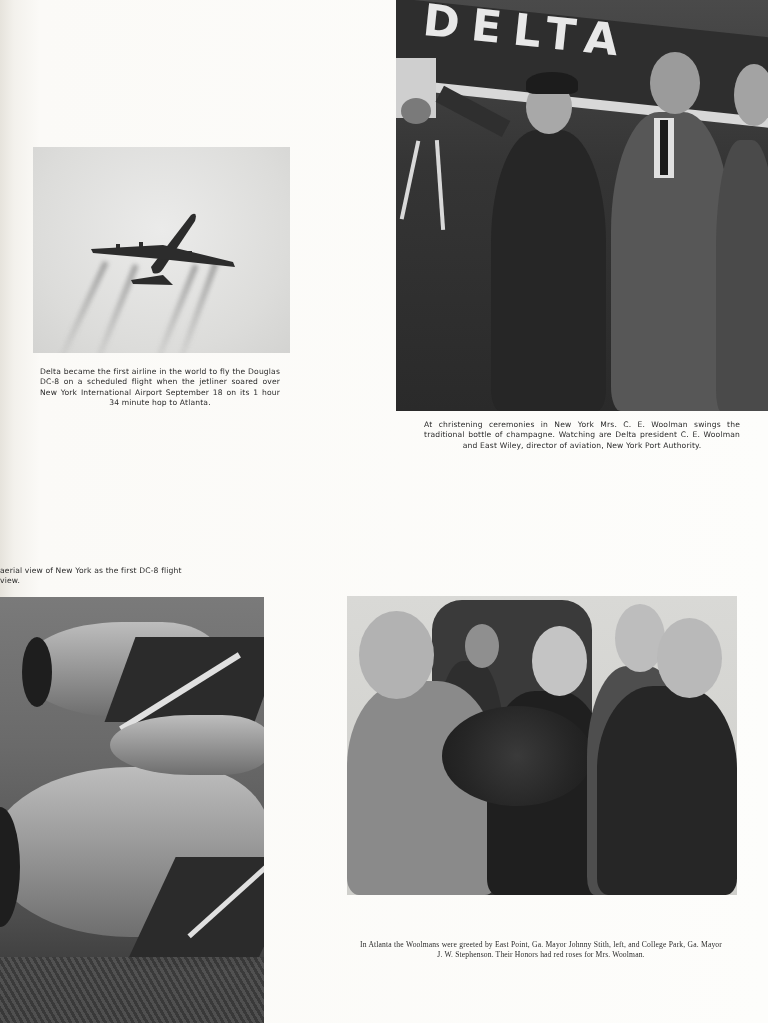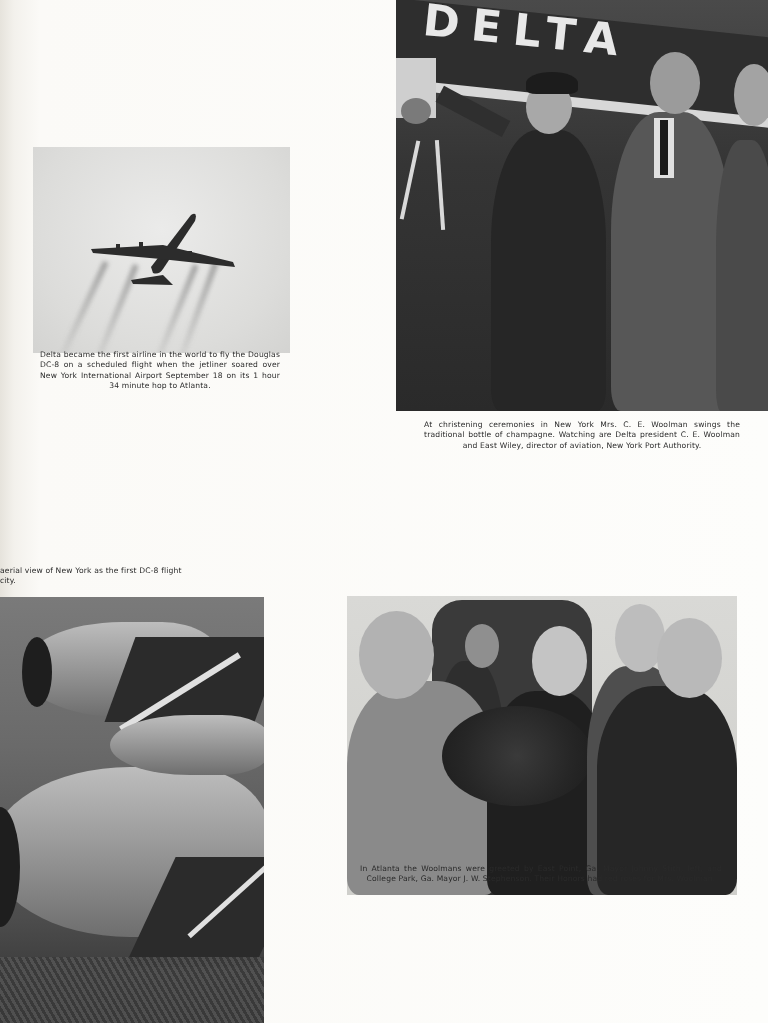--- a/index.html
+++ b/index.html
@@ -62,21 +62,21 @@
 
       <rect x="83" y="97" width="4" height="6"></rect>
       <rect x="106" y="95" width="4" height="6"></rect>
       <rect x="155" y="104" width="4" height="6"></rect>
       <rect x="175" y="110" width="4" height="6"></rect>
 
       <path d="M98 133 L130 128 L140 138 L100 137 Z"></path>
     </g>
   </svg>
 </div>
-<div class="caption" style="left:40px; top:350px; width:240px;">
+<div class="caption" style="left:40px; top:367px; width:240px;">
   <span class="cap-text">Delta became the first airline in the world to fly the Douglas DC-8 on a scheduled flight when the jetliner soared over New York International Airport September 18 on its 1 hour 34 minute hop to Atlanta.</span>
 </div>
 
 <div id="p2" class="photo">
   <div class="delta-band"></div>
   <div class="delta-word">DELTA</div>
 
   <div style="position:absolute;left:0;top:58px;width:40px;height:60px;background:#cfcfcf;"></div>
 
   <div class="fig" style="left:95px;top:130px;width:115px;height:281px;background:#262626;"></div>
@@ -95,21 +95,21 @@
 
   <div class="fig" style="left:320px;top:140px;width:60px;height:271px;background:#4a4a4a;"></div>
   <div class="head" style="left:338px;top:64px;width:40px;height:62px;background:#a3a3a3;"></div>
 </div>
 <div class="caption" style="left:424px; top:420px; width:316px;">
   <span class="cap-text">At christening ceremonies in New York Mrs. C. E. Woolman swings the traditional bottle of champagne. Watching are Delta president C. E. Woolman and East Wiley, director of aviation, New York Port Authority.</span>
 </div>
 
 <div class="caption" style="left:0; top:566px; width:240px; text-align:right; text-align-last:left;">
   <span class="cap-text">aerial view of New York as the first DC-8 flight</span>
-  <span class="cap-text">city.</span>
+  <span class="cap-text">view.</span>
 </div>
 
 <div id="p3" class="photo">
 
   <div class="nacelle" style="left:22px;top:25px;width:200px;height:95px;"></div>
   <div class="intake" style="left:22px;top:40px;width:30px;height:70px;"></div>
   <div class="pylon" style="left:120px;top:40px;width:150px;height:85px;transform:skewX(-20deg);"></div>
   <div style="position:absolute;left:110px;top:92px;width:140px;height:6px;background:#e0e0e0;transform:rotate(-32deg);"></div>
 
   <div class="nacelle" style="left:-10px;top:170px;width:280px;height:170px;"></div>
@@ -133,15 +133,15 @@
   <div class="fig" style="left:140px;top:95px;width:120px;height:204px;background:#1f1f1f;"></div>
   <div class="head" style="left:185px;top:30px;width:55px;height:70px;background:#c4c4c4;"></div>
   <div style="position:absolute;left:95px;top:110px;width:150px;height:100px;border-radius:50%;background:radial-gradient(circle,#3a3a3a 0%,#262626 60%,#1c1c1c 100%);"></div>
 
   <div class="fig" style="left:240px;top:70px;width:100px;height:229px;background:#4e4e4e;"></div>
   <div class="head" style="left:268px;top:8px;width:50px;height:68px;background:#bdbdbd;"></div>
 
   <div class="fig" style="left:250px;top:90px;width:140px;height:209px;background:#262626;"></div>
   <div class="head" style="left:310px;top:22px;width:65px;height:80px;background:#b9b9b9;"></div>
 </div>
-<div class="caption" style="left:360px; top:864px; width:362px;">
+<div class="caption" style="left:360px; top:940px; width:362px;font-family:Liberation Serif, serif;">
   <span class="cap-text">In Atlanta the Woolmans were greeted by East Point, Ga. Mayor Johnny Stith, left, and College Park, Ga. Mayor J. W. Stephenson. Their Honors had red roses for Mrs. Woolman.</span>
 </div>
 
 </body></html>

